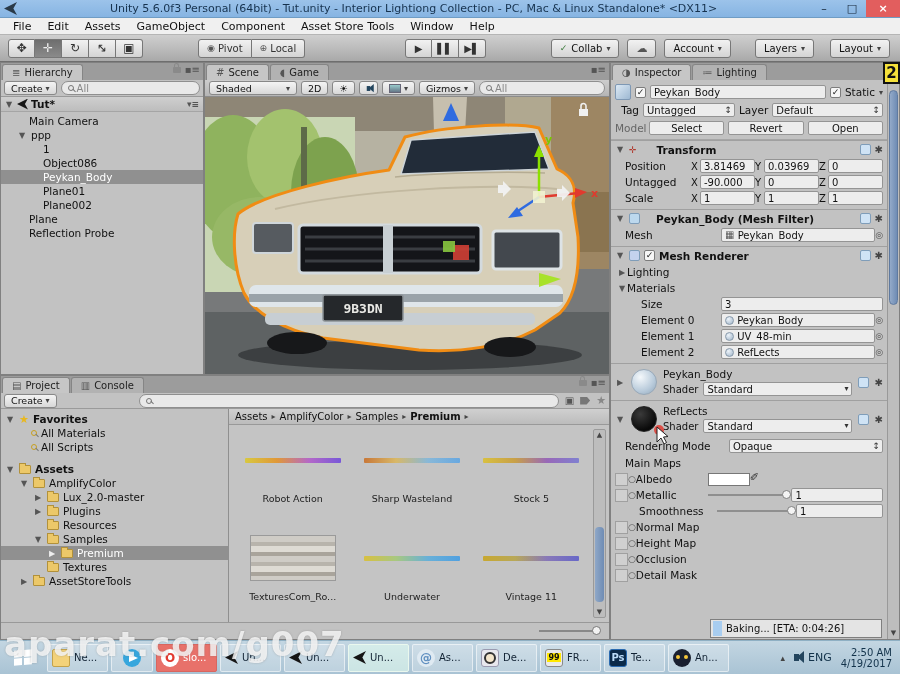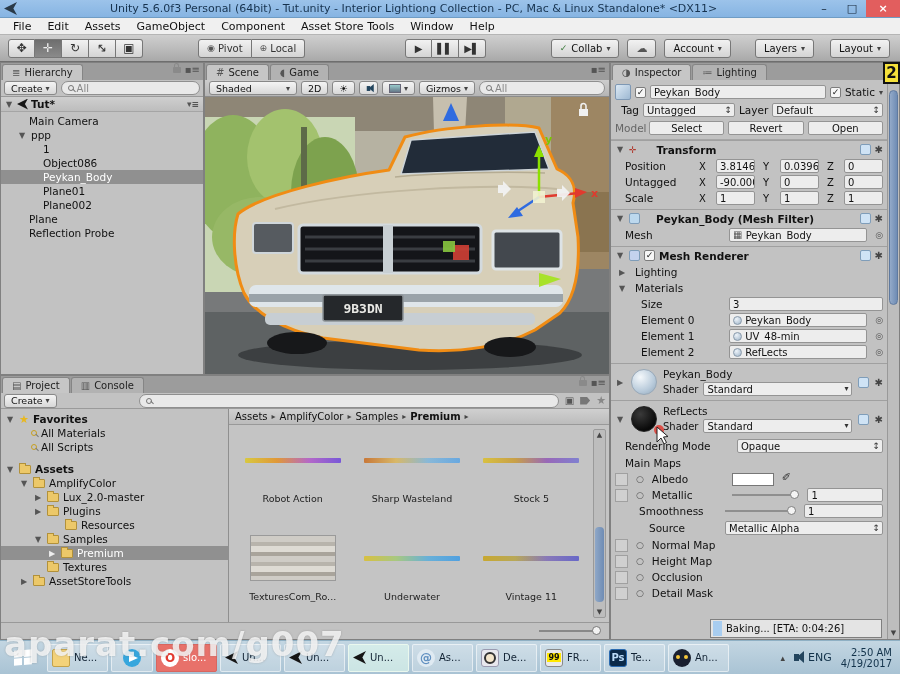--- a/index.html
+++ b/index.html
@@ -98,21 +98,21 @@
   .insp-scroll .arr { position:absolute; bottom:2px; left:0; right:0; text-align:center; font-size:7px; color:#444; }
   .insp-inner { position:absolute; left:0; top:17px; right:12px; bottom:0; }
   .insp-head { padding:3px 4px 2px 4px; border-bottom:1px solid #a6a6a6; }
   .ihrow { display:flex; align-items:center; gap:4px; height:18px; font-size:10.5px; }
   .cubeic { width:16px; height:16px; background:linear-gradient(135deg,#dce9f5,#9db8d2); border:1px solid #7e98b4; border-radius:2px; flex:none; }
   .comp { border-top:1px solid #a0a0a0; }
   .comp-h { height:17px; display:flex; align-items:center; gap:4px; padding:0 4px; font-weight:bold; font-size:10.5px; }
   .comp-h .spacer, .ihrow .spacer { flex:1; }
   .bookic { width:11px; height:11px; background:#cfe3f5; border:1px solid #7f9db9; border-radius:2px; flex:none; }
   .gear { font-size:10px; color:#444; flex:none; }
-  .prow { display:flex; align-items:center; gap:8px; height:16px; padding:0 4px 0 14px; font-size:10.5px; }
+  .prow { display:flex; align-items:center; gap:0; height:16px; padding:0 4px 0 14px; font-size:10.5px; }
   .plabel { width:66px; flex:none; }
   .axis { width:9px; flex:none; font-size:10px; }
   .prow .fld { flex:1; }
   .matslot { width:14px; height:14px; border-radius:50%; background:radial-gradient(circle at 35% 30%,#eef4fa,#9fb4c8); border:1px solid #8899aa; flex:none; }
   .picker { font-size:9px; color:#555; flex:none; }
   .mat-h { display:flex; align-items:center; gap:6px; padding:4px 4px; }
   .sphere { width:26px; height:26px; border-radius:50%; flex:none; }
   .sphere.light { background:radial-gradient(circle at 35% 30%,#f4f8fb,#b9cbdb 60%,#8fa6ba); border:1px solid #98a8b8; }
   .sphere.dark { background:radial-gradient(circle at 35% 30%,#3a3a3a,#0a0a0a 70%); border:1px solid #222; }
   .slider { flex:1; height:2px; background:#8f8f8f; position:relative; }
@@ -461,21 +461,21 @@
         <div class="row" style="padding-left:32px">
             <span class="fold">▶</span>
             <span class="folder-ic"></span>
             <span>Lux_2.0-master</span>
           </div>
         <div class="row" style="padding-left:32px">
             <span class="fold">▶</span>
             <span class="folder-ic"></span>
             <span>Plugins</span>
           </div>
-        <div class="row" style="padding-left:64px">
+        <div class="row" style="padding-left:46px">
             <span class="folder-ic"></span>
             <span>Resources</span>
           </div>
         <div class="row" style="padding-left:32px">
             <span class="fold">▼</span>
             <span class="folder-ic"></span>
             <span>Samples</span>
           </div>
         <div class="row sel" style="padding-left:46px">
             <span class="fold" style="color:#eee">▶</span>
@@ -750,26 +750,20 @@
             </div>
           <div class="fld valfld">1</div>
         </div>
         <div class="prow">
           <span class="plabel" style="width:92px;padding-left:14px">Smoothness</span>
           <div class="slider">
               <div class="knob"></div>
             </div>
           <div class="fld valfld">1</div>
         </div>
-        <div class="prow" style="height:18px">
-          <span class="plabel" style="width:92px;padding-left:24px">Source</span>
-          <div class="fld dd dd2" style="flex:1">
-              <span>Metallic Alpha</span>
-            </div>
-        </div>
         <div class="prow">
             <span class="texslot"></span>
             <span class="dot">○</span>
             <span>Normal Map</span>
           </div>
         <div class="prow">
             <span class="texslot"></span>
             <span class="dot">○</span>
             <span>Height Map</span>
           </div>

